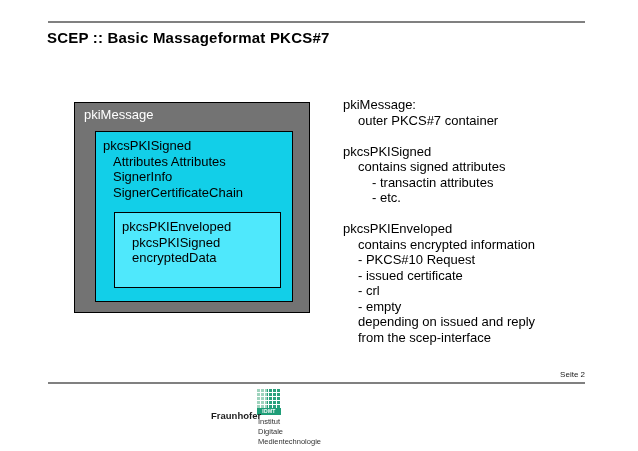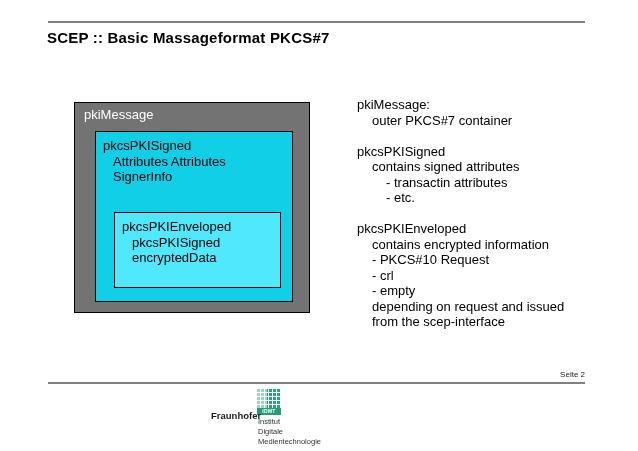--- a/index.html
+++ b/index.html
@@ -28,21 +28,21 @@
     background:#12cfe8;border:1px solid #000;box-sizing:border-box;
   }
   .box-env{
     position:absolute;left:18px;top:80px;width:167px;height:76px;
     background:#4fe8fc;border:1px solid #000;box-sizing:border-box;
   }
   .btext{position:absolute;left:7px;top:6px;color:#000;}
   .sline{font-size:13px;line-height:15.5px;height:15.5px;white-space:nowrap;color:#000;}
   .sline.ind{padding-left:10px;}
   
-  .notes{position:absolute;left:357px;top:97px;color:#000;}
+  .notes{position:absolute;left:343px;top:97px;color:#000;}
   .nline{font-size:13px;line-height:15.5px;height:15.5px;white-space:nowrap;}
   .nline.i1{padding-left:15px;}
   .nline.i2{padding-left:29px;}
   
   .page-number{position:absolute;right:53px;top:370px;font-size:8px;color:#1a1a1a;}
   .idmt-icon{position:absolute;left:257px;top:389px;width:24px;height:26px;}
   .idmt-grid{
     width:24px;height:19px;
     background:
       repeating-linear-gradient(90deg,rgba(255,255,255,0) 0 3px,#ffffff 3px 4px),
@@ -71,20 +71,21 @@
   <div class="title">SCEP :: Basic Massageformat PKCS#7</div>
 
   <div class="box-outer">
     <div class="outer-label">pkiMessage</div>
 
     <div class="box-signed">
       <div class="btext">
         <div class="sline">pkcsPKISigned</div>
         <div class="sline ind">Attributes Attributes</div>
         <div class="sline ind">SignerInfo</div>
+        <div class="sline ind">SignerCertificateChain</div>
       </div>
 
       <div class="box-env">
         <div class="btext">
           <div class="sline">pkcsPKIEnveloped</div>
           <div class="sline ind">pkcsPKISigned</div>
           <div class="sline ind">encryptedData</div>
         </div>
       </div>
     </div>
@@ -95,23 +96,24 @@
     <div class="nline i1">outer PKCS#7 container</div>
     <div class="nline i0"></div>
     <div class="nline i0">pkcsPKISigned</div>
     <div class="nline i1">contains signed attributes</div>
     <div class="nline i2">- transactin attributes</div>
     <div class="nline i2">- etc.</div>
     <div class="nline i0"></div>
     <div class="nline i0">pkcsPKIEnveloped</div>
     <div class="nline i1">contains encrypted information</div>
     <div class="nline i1">- PKCS#10 Request</div>
+    <div class="nline i1">- issued certificate</div>
     <div class="nline i1">- crl</div>
     <div class="nline i1">- empty</div>
-    <div class="nline i1">depending on request and issued</div>
+    <div class="nline i1">depending on issued and reply</div>
     <div class="nline i1">from the scep-interface</div>
   </div>
 
   <div class="page-number">Seite 2</div>
   <div class="rule rule-bottom"></div>
 
   <div class="idmt-icon">
     <div class="idmt-grid"></div>
     <div class="idmt-bar">IDMT</div>
   </div>

